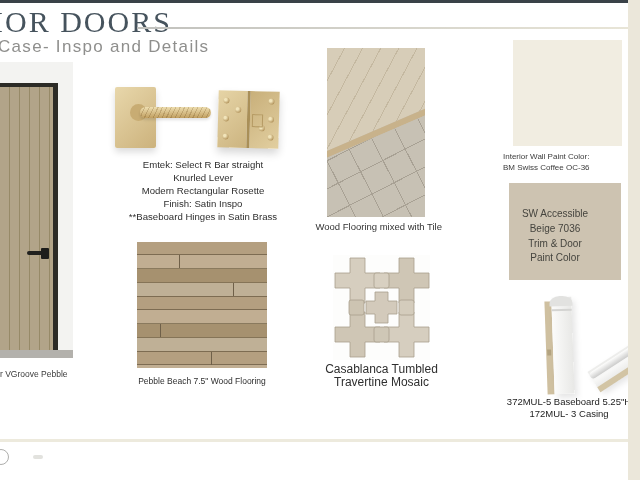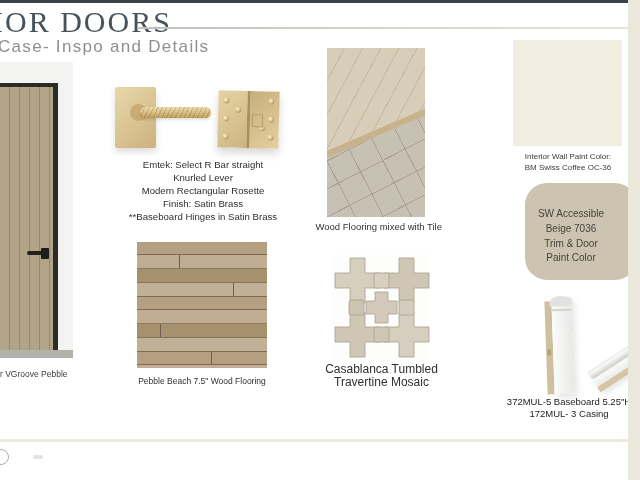--- a/index.html
+++ b/index.html
@@ -57,23 +57,23 @@
   .wt-strip{position:absolute;inset:0;background:#c8b28b;
             clip-path:polygon(0 61%,100% 36%,100% 40%,0 65%);}
   .wt-tile{position:absolute;inset:0;
            background:repeating-linear-gradient(63deg,#a8a194 0 1px,rgba(0,0,0,0) 1px 25px),
                       repeating-linear-gradient(153deg,#a8a194 0 1px,rgba(0,0,0,0) 1px 25px),#c7c1b4;
            clip-path:polygon(0 65%,100% 40%,100% 100%,0 100%);}
   .woodtile-caption{left:310px;top:221px;width:132px;text-align:right;font-size:9.5px;color:#333;}
 
   
   .wallpaint-swatch{left:513px;top:40px;width:109px;height:106px;background:#f1ede1;}
-  .wallpaint-caption{left:503px;top:151px;width:130px;text-align:center;font-size:8px;
+  .wallpaint-caption{left:503px;top:151px;width:130px;font-size:8px;
                      line-height:11px;color:#3b3b3b;}
-  .trimpaint-swatch{left:525px;top:183px;width:112px;height:97px;background:#cdc3b1;border-radius:22px;}
+  .trimpaint-swatch{left:509px;top:183px;width:112px;height:97px;background:#cdc3b1;}
   .trimpaint-label{position:absolute;left:0;top:24px;width:92px;text-align:center;
                    font-size:10px;line-height:14.8px;color:#454playerName43e;color:#45443e;}
 
   
   .pebble-photo{left:137px;top:242px;width:130px;height:126px;
     background:repeating-linear-gradient(to bottom,
       #b49f80 0 12px,#7d6c52 12px 13px,#c1ae92 13px 26px,#8a7a5e 26px 27px,
       #a6916f 27px 40px,#857457 40px 41px,#bfb096 41px 54px,#7d6c52 54px 55px);}
   .joint{position:absolute;width:1px;background:#6f6049;}
   .pebble-caption{left:120px;top:376px;width:164px;text-align:center;font-size:8.5px;color:#2e2e2e;}
@@ -145,21 +145,21 @@
     <div class="screw" style="left:50px;top:43px;"></div>
     <div class="screw" style="left:17px;top:16px;"></div>
     <div class="screw" style="left:41px;top:34px;"></div>
     <div class="hinge-latch"></div>
   </div>
 
   <div class="abs hardware-text">
     <div>Emtek: Select R Bar straight</div>
     <div>Knurled Lever</div>
     <div>Modern Rectangular Rosette</div>
-    <div>Finish: Satin Brass</div>
+    <div>Finish: Satin Inspo</div>
     <div>**Baseboard Hinges in Satin Brass</div>
   </div>
 
   <div class="abs woodtile-photo">
     <div class="wt-wood"></div>
     <div class="wt-strip"></div>
     <div class="wt-tile"></div>
   </div>
   <div class="abs woodtile-caption">Wood Flooring mixed with Tile</div>
 

